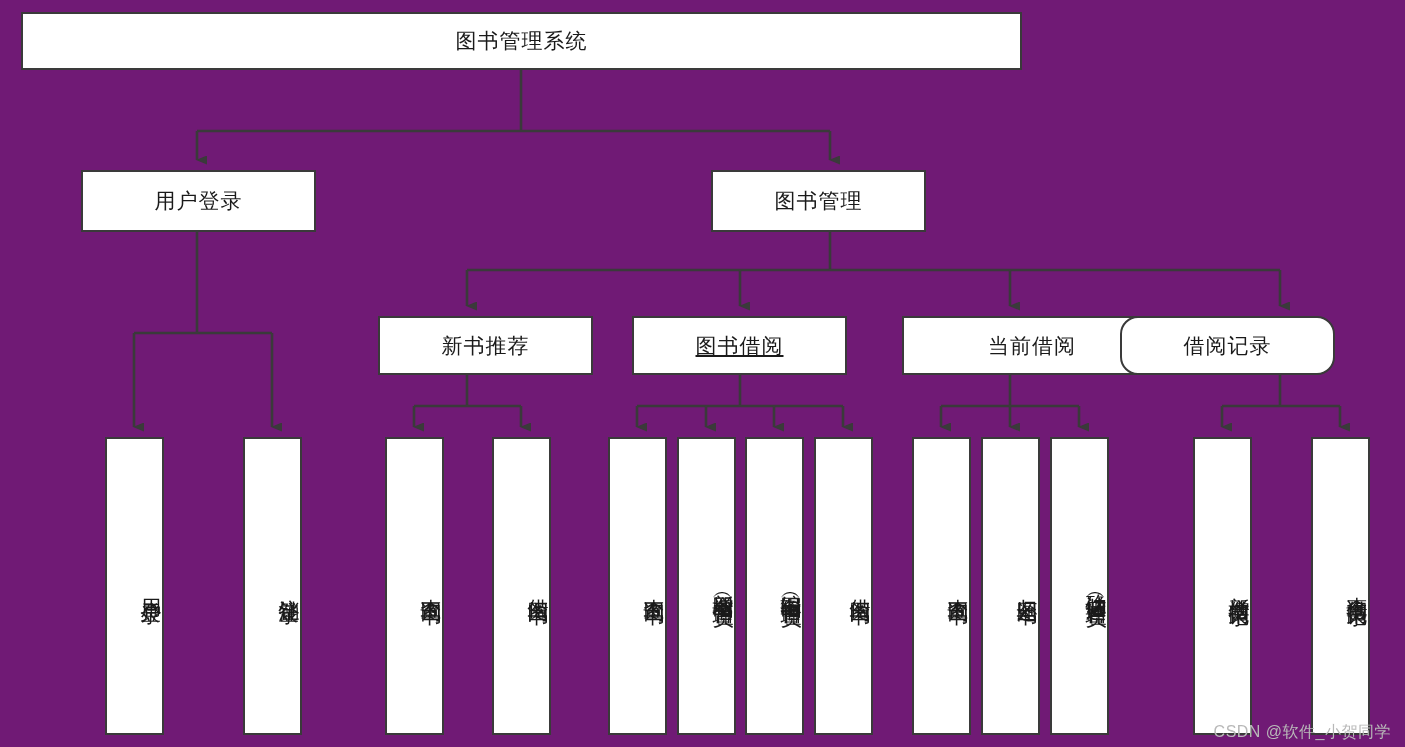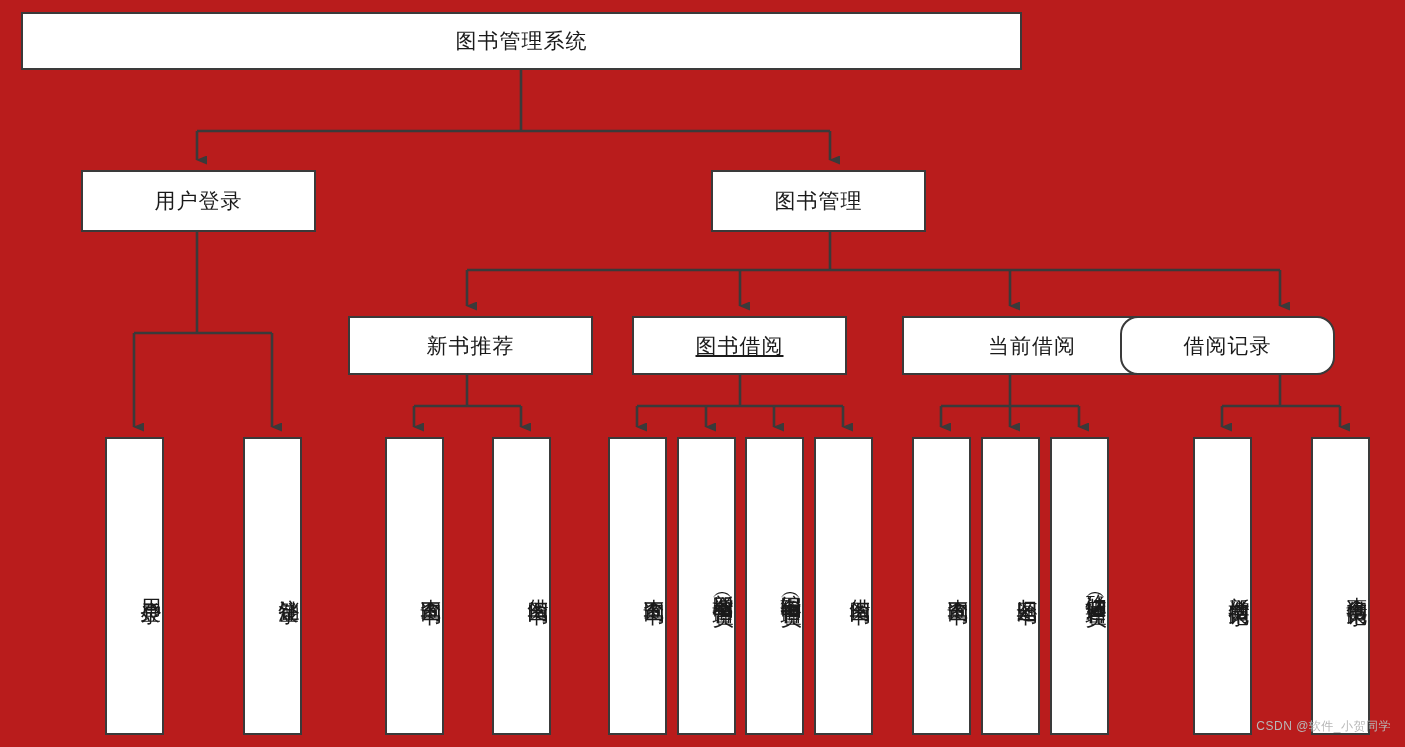--- a/index.html
+++ b/index.html
@@ -8,21 +8,21 @@
     padding: 0;
     background: #ffffff;
   }
   body {
     font-family: "Liberation Sans", "DejaVu Sans", sans-serif;
   }
   #diagram-canvas {
     position: relative;
     width: 1405px;
     height: 747px;
-    background: #b91c1c;
+    background: #701a75;
     overflow: hidden;
   }
   #connector-layer {
     position: absolute;
     left: 0;
     top: 0;
     width: 1405px;
     height: 747px;
     pointer-events: none;
   }
@@ -57,22 +57,22 @@
     justify-content: center;
   }
   .node-v .vlabel {
     writing-mode: vertical-rl;
     text-orientation: upright;
     display: block;
   }
   #watermark {
     position: absolute;
     right: 14px;
-    bottom: 12px;
-    font-size: 12px;
+    bottom: 4px;
+    font-size: 16px;
     color: #b8b8b8;
     letter-spacing: 0.5px;
     white-space: nowrap;
     user-select: none;
   }
 </style>
 </head>
 <body>
 
 <div id="diagram-canvas">
@@ -131,21 +131,21 @@
     <span>图书管理系统</span>
   </div>
 
   <div class="node node-h" style="left:81px; top:170px; width:235px; height:62px;">
     <span>用户登录</span>
   </div>
   <div class="node node-h" style="left:711px; top:170px; width:215px; height:62px;">
     <span>图书管理</span>
   </div>
 
-  <div class="node node-h" style="left:348px; top:316px; width:245px; height:59px;">
+  <div class="node node-h" style="left:378px; top:316px; width:215px; height:59px;">
     <span>新书推荐</span>
   </div>
   <div class="node node-h" style="left:632px; top:316px; width:215px; height:59px;text-decoration:underline;">
     <span>图书借阅</span>
   </div>
   <div class="node node-h" style="left:902px; top:316px; width:260px; height:59px;">
     <span>当前借阅</span>
   </div>
   <div class="node node-h" style="left:1120px; top:316px; width:215px; height:59px;border-radius:18px;">
     <span>借阅记录</span>

